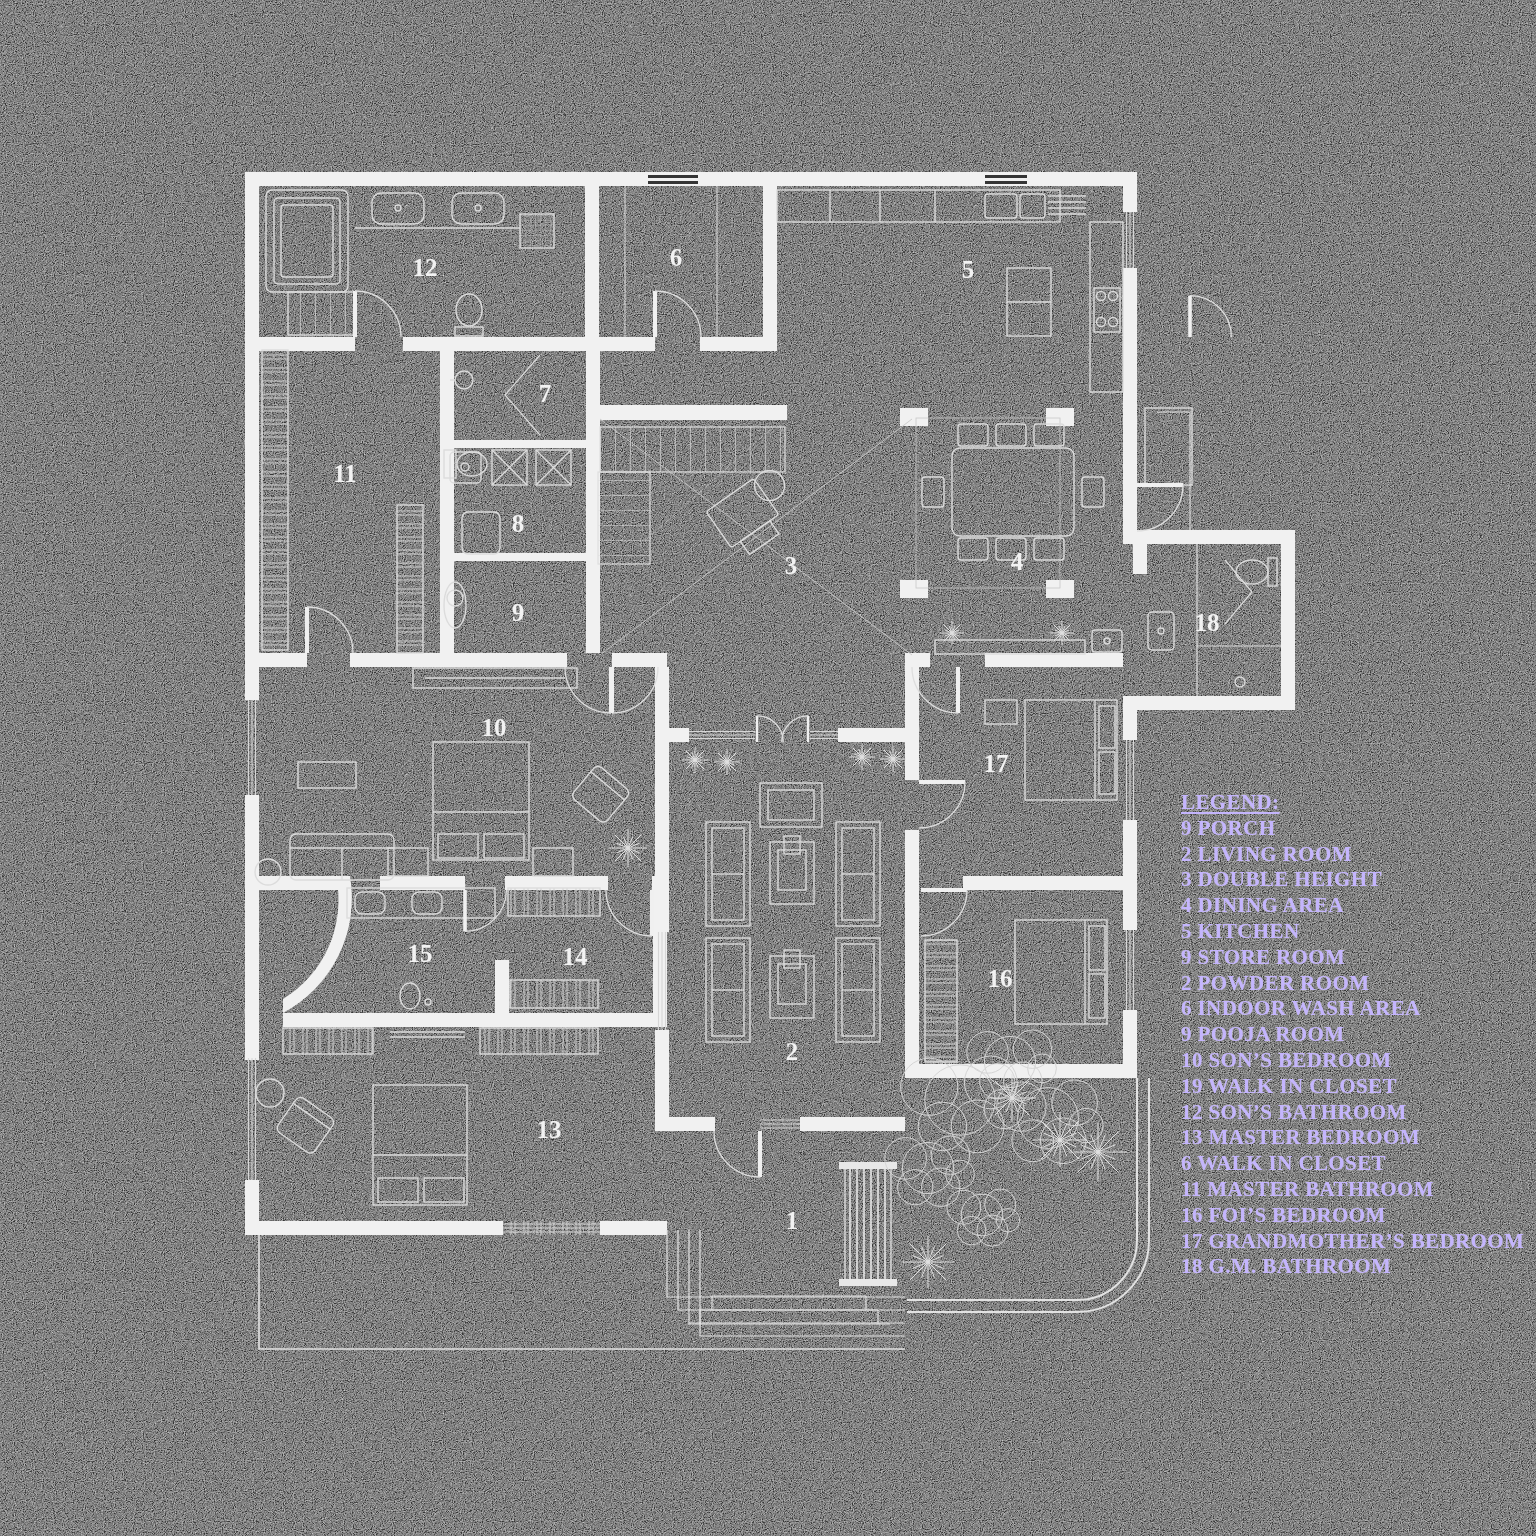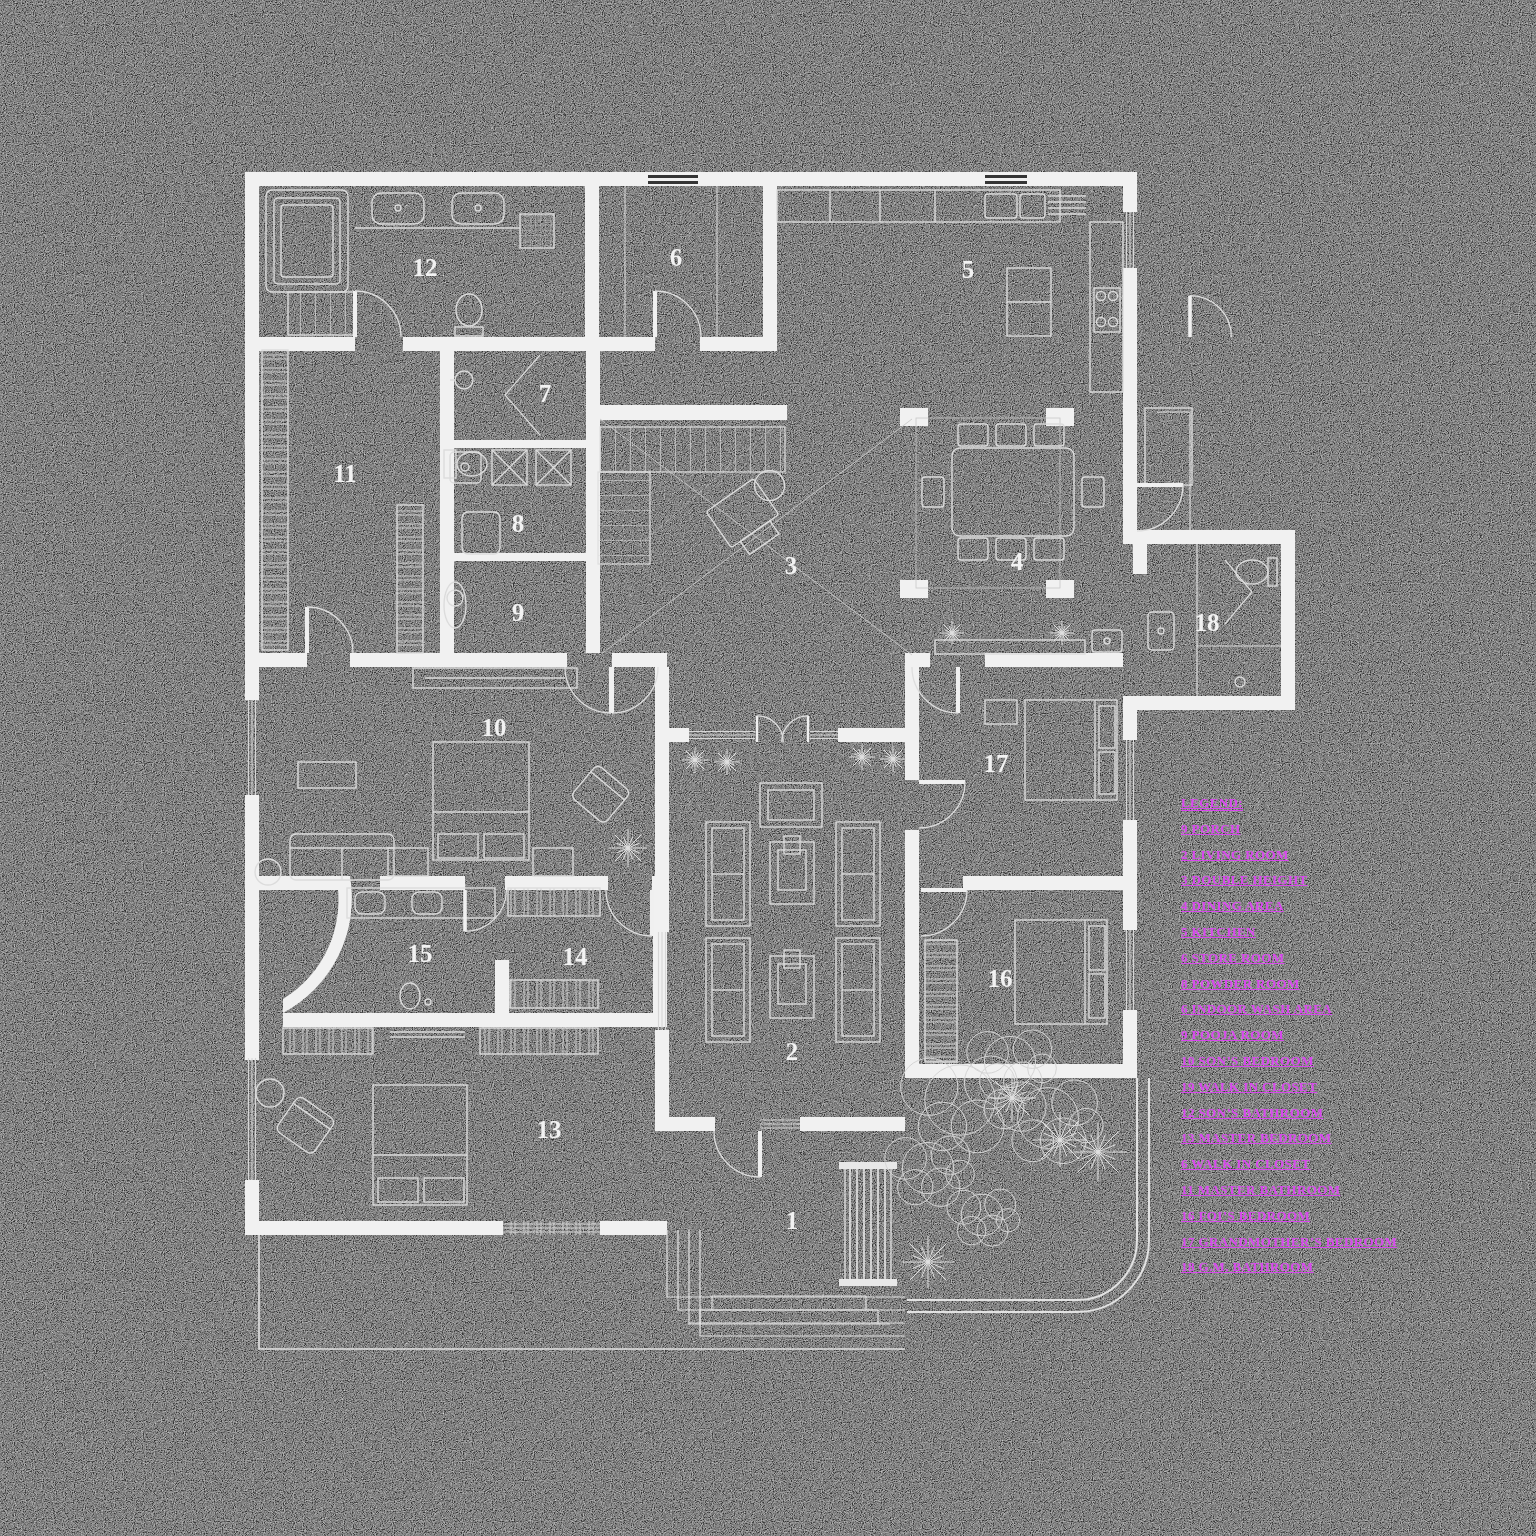--- a/index.html
+++ b/index.html
@@ -1,21 +1,21 @@
 <!DOCTYPE html>
 <html><head>
 <meta charset="utf-8">
 <style>
   html,body{margin:0;padding:0;background:#2e2e2e;}
   .stage{position:relative;width:1536px;height:1536px;overflow:hidden;
          font-family:"Liberation Serif","DejaVu Serif",serif;}
   .stage svg{position:absolute;inset:0;}
-  .legend{position:absolute;left:1181px;top:790px;color:#d946ef;
-          font-size:13px;line-height:25.8px;font-weight:600;letter-spacing:.4px;
-          text-shadow:0 0 1px rgba(255,255,255,.35);text-decoration:underline;}
+  .legend{position:absolute;left:1181px;top:790px;color:#c4b5fd;
+          font-size:21px;line-height:25.8px;font-weight:600;letter-spacing:.4px;
+          text-shadow:0 0 1px rgba(255,255,255,.35);}
   .legend .legend-title{text-decoration:underline;text-underline-offset:3px;}
   .room-num{font-family:"Liberation Serif","DejaVu Serif",serif;
             font-size:25px;font-weight:600;fill:#f2f2f2;}
 </style>
 </head>
 <body>
 
 <div class="stage">
 <svg viewBox="0 0 1536 1536" width="1536" height="1536">
   <defs>
@@ -388,22 +388,22 @@
 </svg>
 
   <div class="legend">
     <div class="legend-title">LEGEND:</div>
     <div id="legend-items">
         <div>9 PORCH</div>
         <div>2 LIVING ROOM</div>
         <div>3 DOUBLE HEIGHT</div>
         <div>4 DINING AREA</div>
         <div>5 KITCHEN</div>
-        <div>6 STORE ROOM</div>
-        <div>8 POWDER ROOM</div>
+        <div>9 STORE ROOM</div>
+        <div>2 POWDER ROOM</div>
         <div>6 INDOOR WASH AREA</div>
         <div>9 POOJA ROOM</div>
         <div>10 SON’S BEDROOM</div>
         <div>19 WALK IN CLOSET</div>
         <div>12 SON’S BATHROOM</div>
         <div>13 MASTER BEDROOM</div>
         <div>6 WALK IN CLOSET</div>
         <div>11 MASTER BATHROOM</div>
         <div>16 FOI’S BEDROOM</div>
         <div>17 GRANDMOTHER’S BEDROOM</div>

